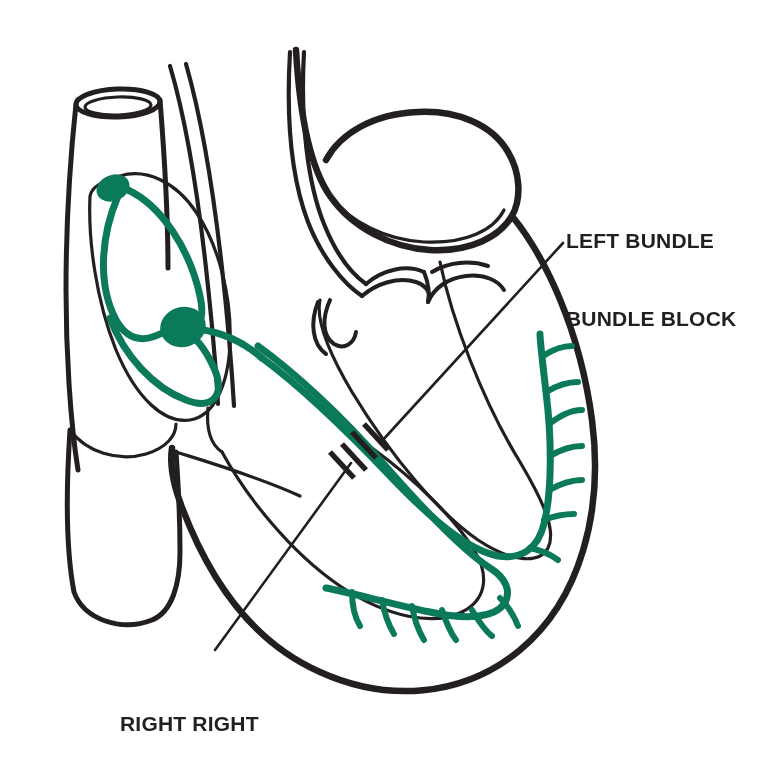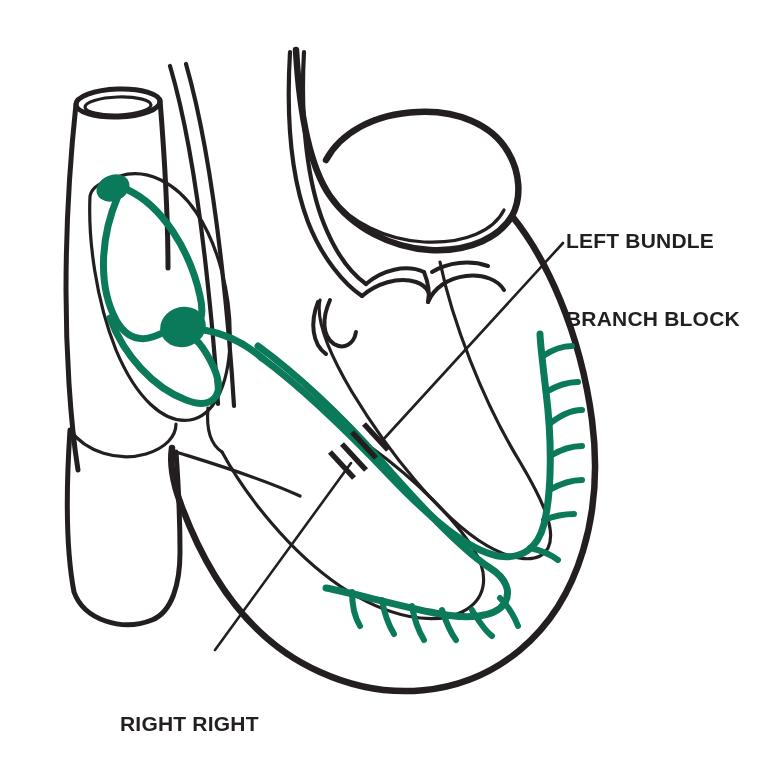--- a/index.html
+++ b/index.html
@@ -234,21 +234,21 @@
       <g>
         <line x1="330" y1="452" x2="354" y2="478"></line>
         <line x1="342" y1="444" x2="366" y2="470"></line>
       </g>
     </g>
 
   </svg>
 
   <div class="label-block" id="label-lbbb" style="left: 566px; top: 176px;">
     <span class="lbl-line">LEFT BUNDLE</span>
-    <span class="lbl-line">BRANCH BLOCK</span>
+    <span class="lbl-line">BUNDLE BLOCK</span>
   </div>
 
   <div class="label-block" id="label-rbbb" style="left: 120px; top: 659px;">
     <span class="lbl-line">RIGHT RIGHT</span>
     
   </div>
 
 </div>
 
 </body></html>

